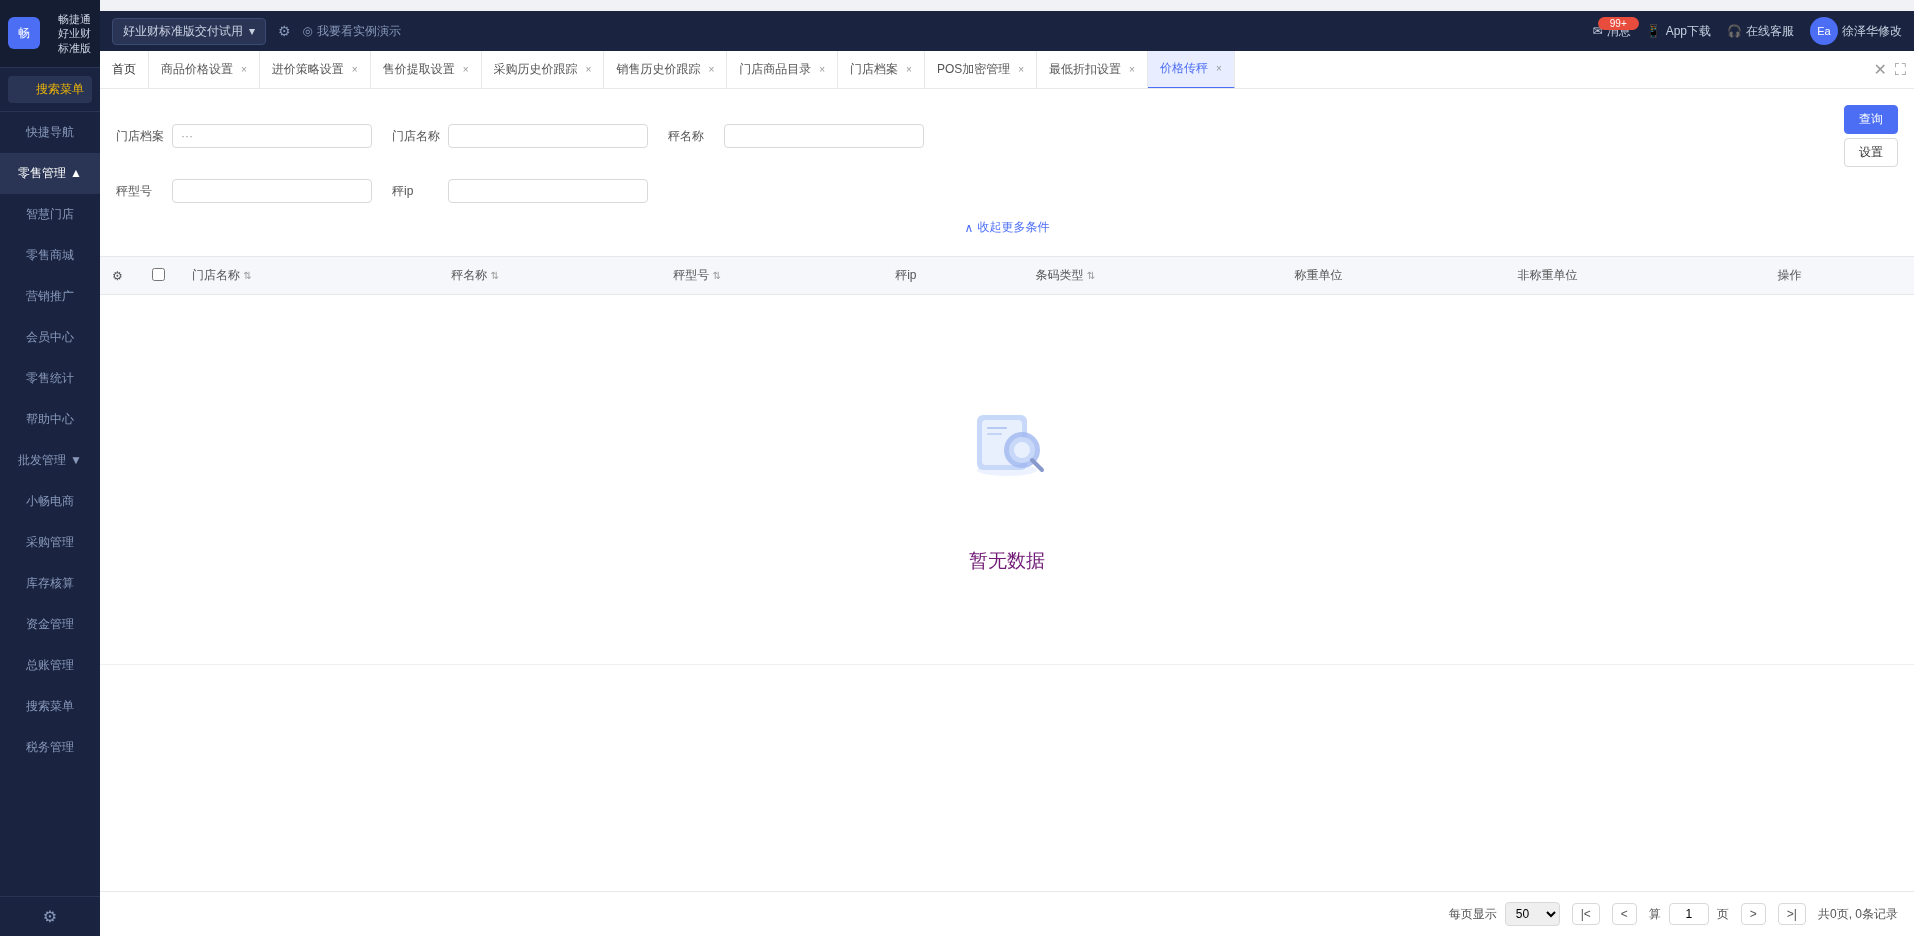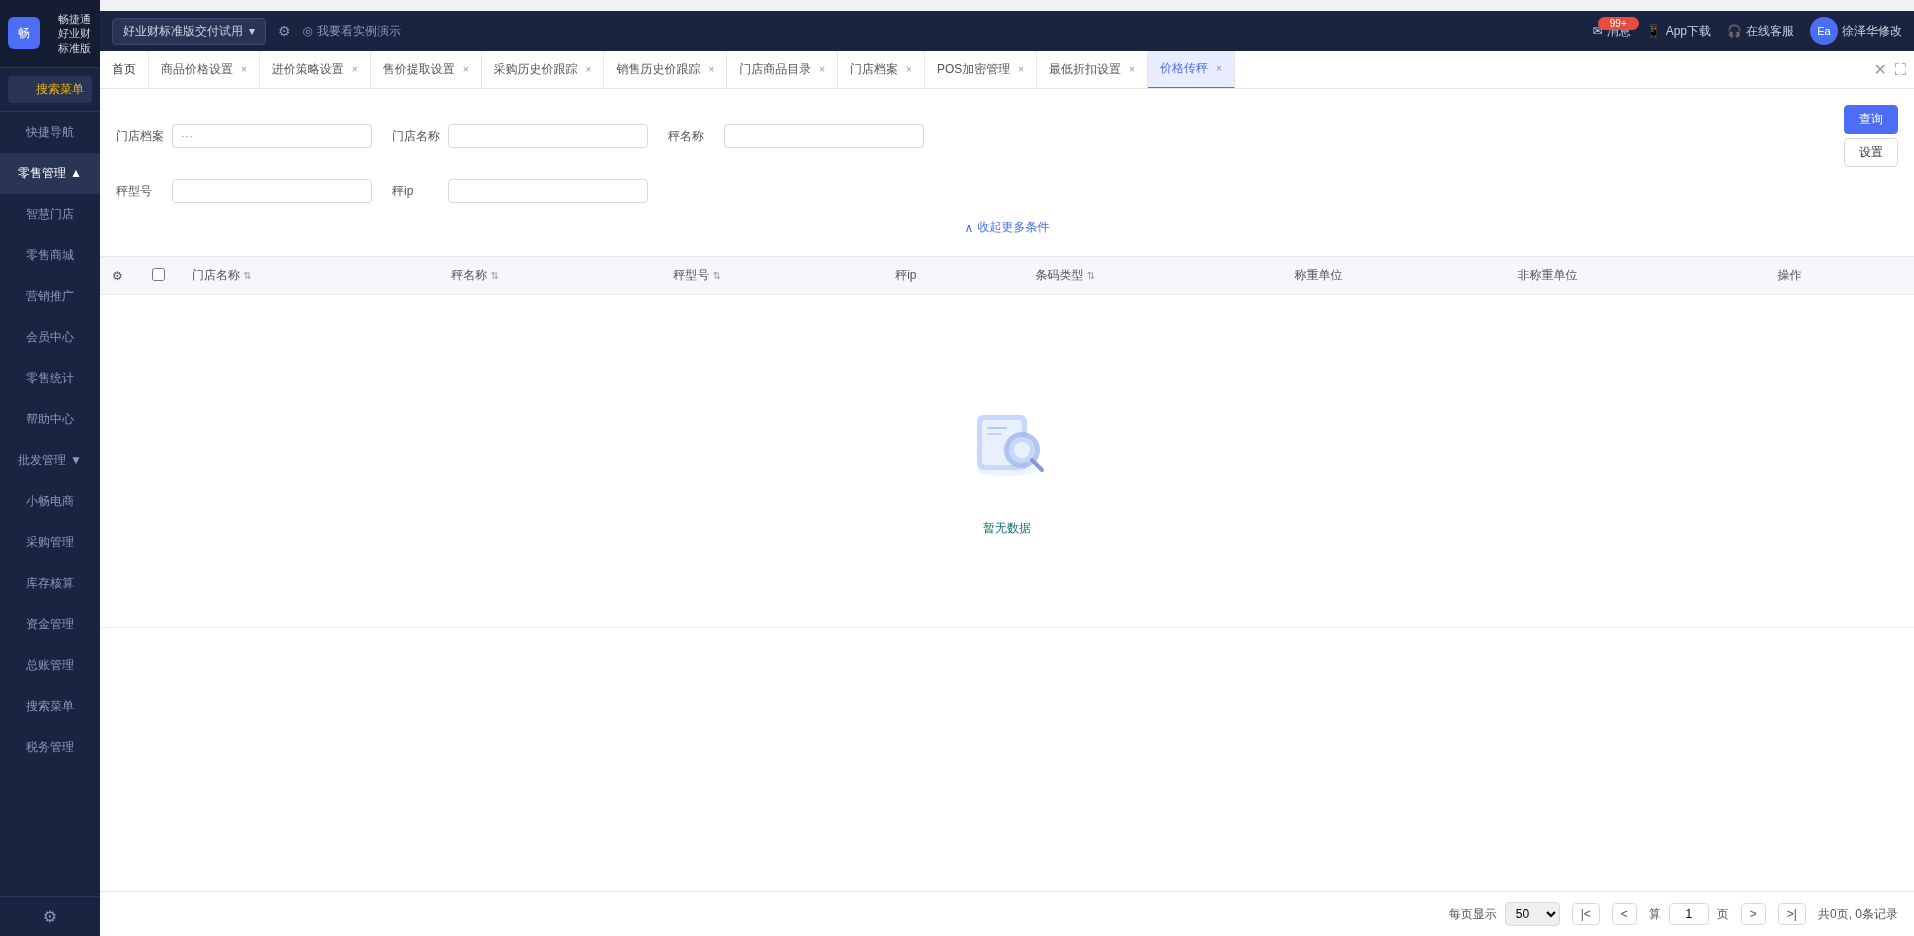--- a/index.html
+++ b/index.html
@@ -72,21 +72,21 @@
     .data-table { width: 100%; border-collapse: collapse; }
     .data-table th { background: #f5f7fa; padding: 10px 12px; text-align: left; font-size: 12px; color: #555; font-weight: 500; border-bottom: 1px solid #e8e8e8; white-space: nowrap; }
     .data-table td { padding: 10px 12px; font-size: 12px; color: #333; border-bottom: 1px solid #f0f0f0; }
     .th-settings { width: 40px; text-align: center; }
     .th-checkbox { width: 40px; text-align: center; }
     .sort-icon { color: #999; font-size: 10px; }
 
     
     .empty-state { display: flex; flex-direction: column; align-items: center; justify-content: center; padding: 80px 0; }
     .empty-icon { font-size: 80px; margin-bottom: 16px; }
-    .empty-text { color: #0f766e; font-size: 12px; }
+    .empty-text { color: #701a75; font-size: 19px; margin-top: 28px; }
 
     
     .table-footer { background: #fff; padding: 10px 16px; display: flex; align-items: center; justify-content: flex-end; gap: 12px; border-top: 1px solid #e8e8e8; flex-shrink: 0; }
     .pagination-info { font-size: 12px; color: #555; display: flex; align-items: center; gap: 8px; }
     .pagination-btn { border: 1px solid #d9d9d9; background: white; padding: 3px 8px; border-radius: 4px; cursor: pointer; font-size: 12px; color: #555; }
     .pagination-btn:disabled { color: #ccc; cursor: not-allowed; }
     .page-size-select { border: 1px solid #d9d9d9; border-radius: 4px; padding: 3px 6px; font-size: 12px; }
     .page-input { border: 1px solid #d9d9d9; border-radius: 4px; padding: 3px 6px; font-size: 12px; width: 40px; text-align: center; }
     .total-info { font-size: 12px; color: #555; }
   </style>

